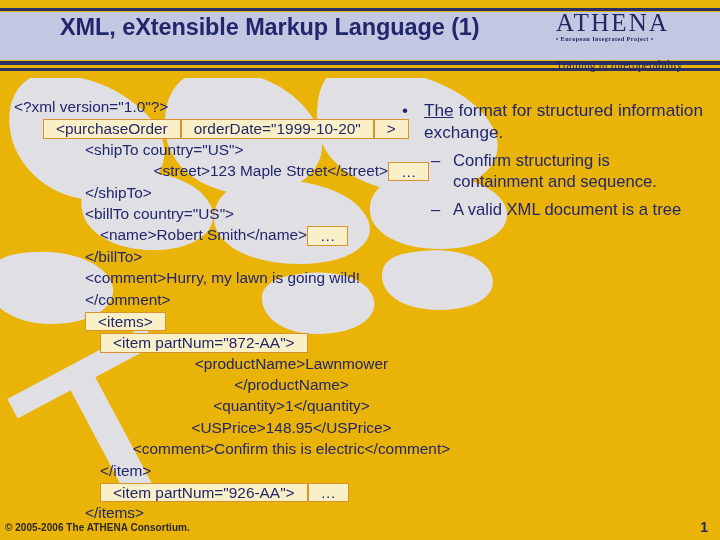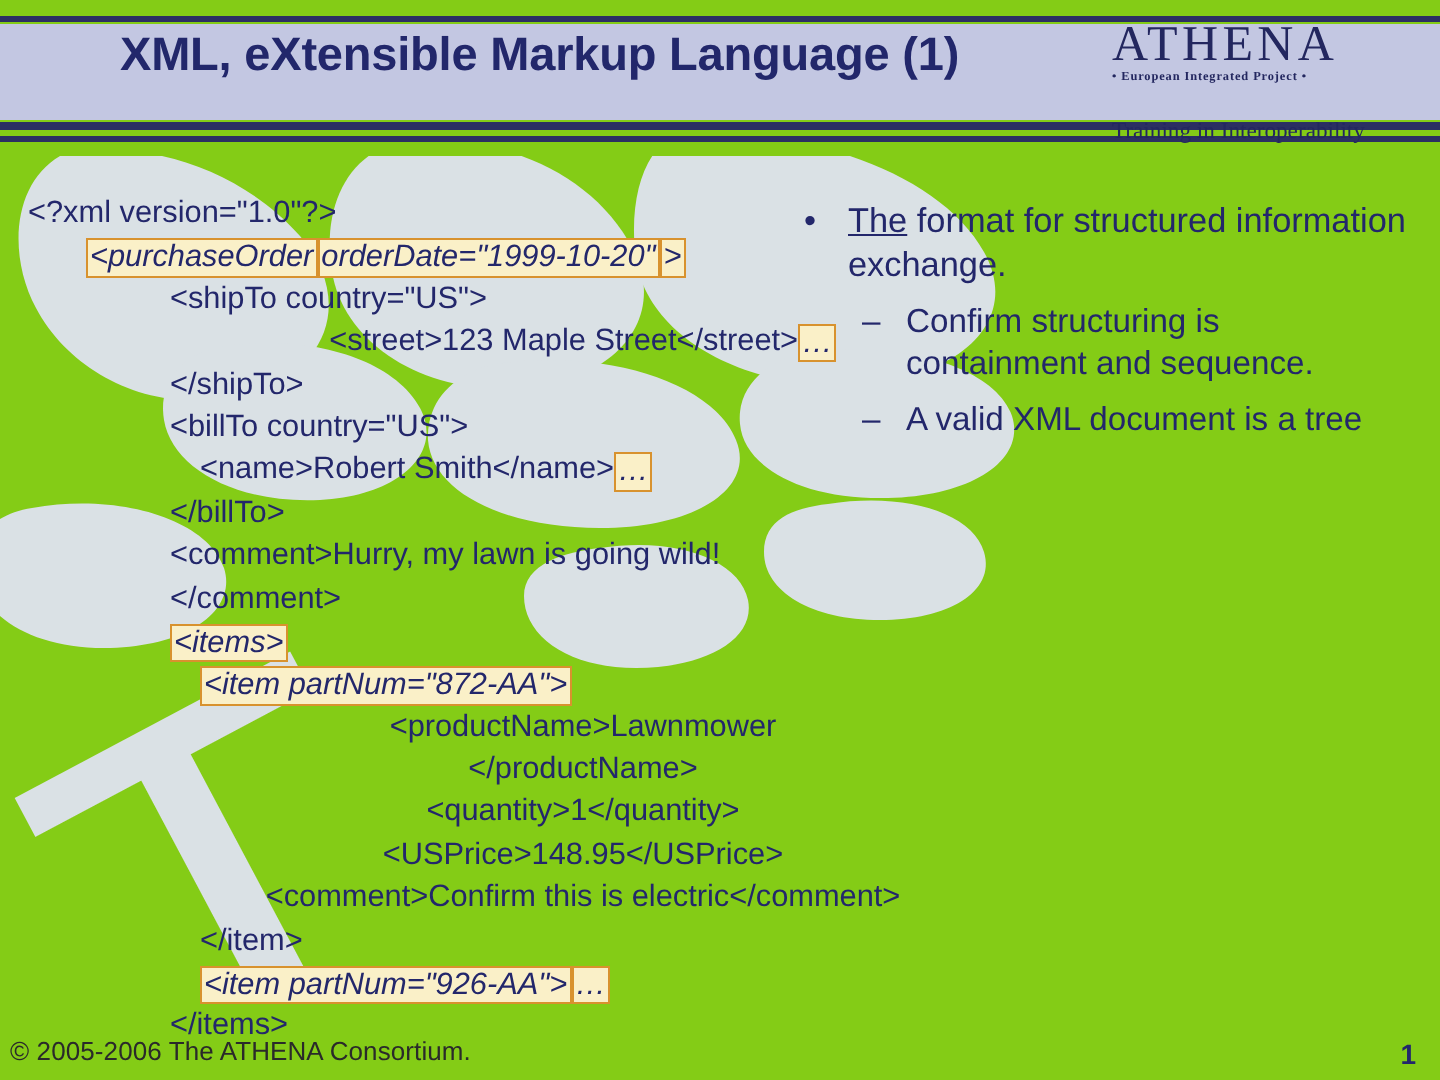--- a/index.html
+++ b/index.html
@@ -14,21 +14,21 @@
     font-family: "Liberation Sans", sans-serif;
     position: relative;
   }
 
   
   .slide {
     position: absolute;
     inset: 0;
     width: 720px;
     height: 540px;
-    background: #84cc16;
+    background: #eab308;
     overflow: hidden;
   }
 
   
   .watermark {
     position: absolute;
     left: 0;
     top: 78px;
     width: 720px;
     height: 462px;
@@ -140,25 +140,24 @@
   .i0 { padding-left: 14px; }
   .i1 { padding-left: 43px; }
   .i2 { padding-left: 85px; }
   .i3 { padding-left: 100px; }
   .i4 { padding-left: 113px; text-align: center; }
 
   
   .hl {
     background: #faf0c8;
     border: 1.4px solid #d8922e;
-    padding: 0 1px;
+    padding: 0 12px;
     line-height: 17.5px;
     margin: 1.8px 0;
     box-sizing: border-box;
-    font-style: italic;
   }
   .plain { padding: 0 0px; line-height: 21.4px; }
 
   
   .bullet-col {
     position: absolute;
     left: 396px;
     top: 100px;
     width: 308px;
     z-index: 2;
@@ -192,22 +191,22 @@
     top: 0;
     font-size: 16.6px;
     line-height: 21.2px;
   }
 
   
   .footer-copy {
     position: absolute;
     left: 5px;
     bottom: 7px;
-    font-size: 13px;
-    font-weight: normal;
+    font-size: 10px;
+    font-weight: bold;
     color: #2a2a2a;
     letter-spacing: 0.05px;
     z-index: 6;
     white-space: nowrap;
   }
   .page-num {
     position: absolute;
     right: 12px;
     bottom: 5px;
     font-size: 14px;

